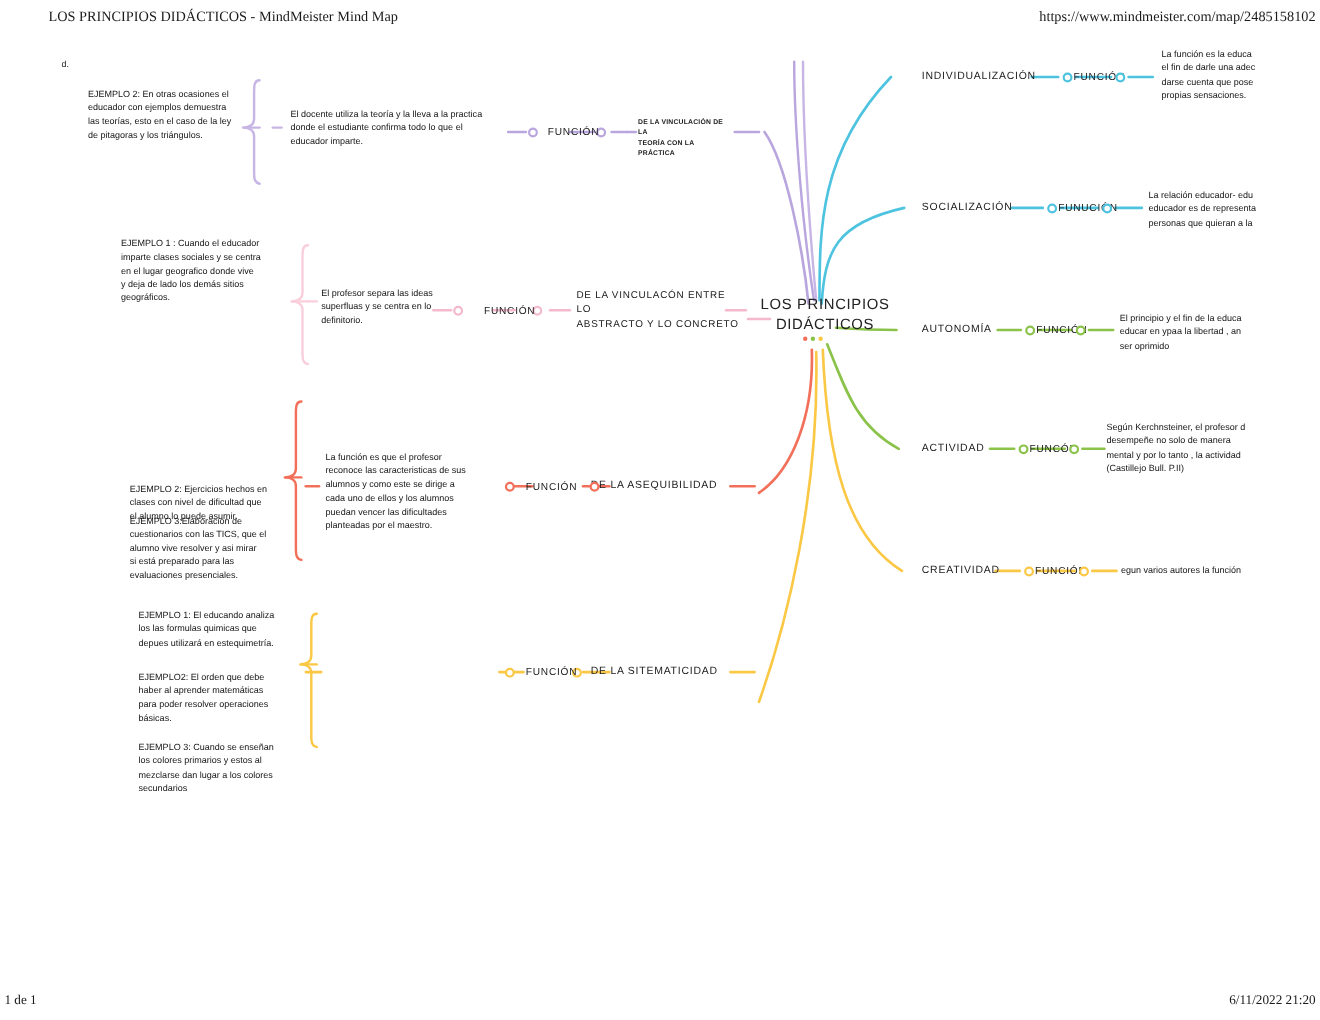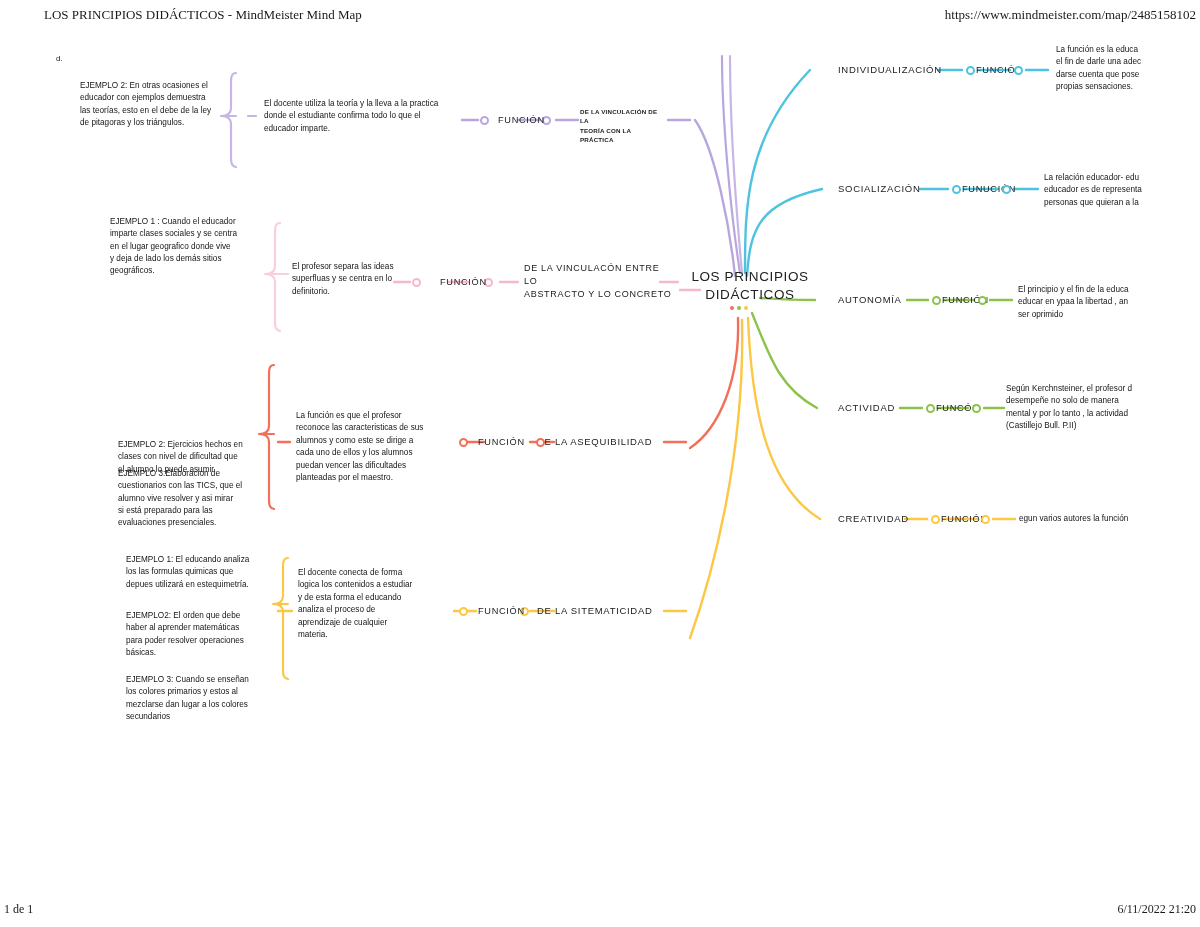--- a/index.html
+++ b/index.html
@@ -262,21 +262,21 @@
   <div class="node cat-node small" style="left:580px; top:79px; width:86px;">DE LA VINCULACIÓN DE LA
 TEORÍA CON LA PRÁCTICA</div>
   <span class="dot purple" style="left:542px; top:88px;"></span>
   <div class="node func-node" style="left:498px; top:87px;">FUNCIÓN</div>
   <span class="dot purple" style="left:480px; top:88px;"></span>
   <div class="node detail-node" style="left:264px; top:70px; width:200px;">El docente utiliza la teoría y la lleva a la practica
 donde el estudiante confirma todo lo que el
 educador imparte.</div>
   <div class="node example-node" style="left:80px; top:52px; width:152px;">EJEMPLO 2: En otras ocasiones el
 educador con ejemplos demuestra
-las teorías, esto en el debe de la ley
+las teorías, esto en el caso de la ley
 de pitagoras y los triángulos.</div>
 
   <div class="node cat-node wrap2" style="left:524px; top:234px; width:150px; font-size:9px;">DE LA VINCULACÓN ENTRE LO
 ABSTRACTO Y LO CONCRETO</div>
   <span class="dot pink" style="left:484px; top:250px;"></span>
   <div class="node func-node" style="left:440px; top:249px;">FUNCIÓN</div>
   <span class="dot pink" style="left:412px; top:250px;"></span>
   <div class="node detail-node" style="left:292px; top:233px; width:150px;">El profesor separa las ideas
 superfluas y se centra en lo
 definitorio.</div>
@@ -304,26 +304,20 @@
   <div class="node example-node" style="left:118px; top:440px; width:152px;">EJEMPLO 3:Elaboracion de
 cuestionarios con las TICS, que el
 alumno vive resolver y asi mirar
 si está preparado para las
 evaluaciones presenciales.</div>
 
   <div class="node cat-node" style="left:537px; top:577px;">DE LA SITEMATICIDAD</div>
   <span class="dot yellow" style="left:520px; top:579px;"></span>
   <div class="node func-node" style="left:478px; top:578px;">FUNCIÓN</div>
   <span class="dot yellow" style="left:459px; top:579px;"></span>
-  <div class="node detail-node" style="left:298px; top:577px; width:132px; transform:translateY(-38px);">El docente conecta de forma
-logica los contenidos a estudiar
-y de esta forma el educando
-analiza el proceso de
-aprendizaje de cualquier
-materia.</div>
   <div class="node example-node" style="left:126px; top:526px; width:152px;">EJEMPLO 1: El educando analiza
 los las formulas quimicas que
 depues utilizará en estequimetría.</div>
   <div class="node example-node" style="left:126px; top:582px; width:152px;">EJEMPLO2: El orden que debe
 haber al aprender matemáticas
 para poder resolver operaciones
 básicas.</div>
   <div class="node example-node" style="left:126px; top:646px; width:152px;">EJEMPLO 3: Cuando se enseñan
 los colores primarios y estos al
 mezclarse dan lugar a los colores

